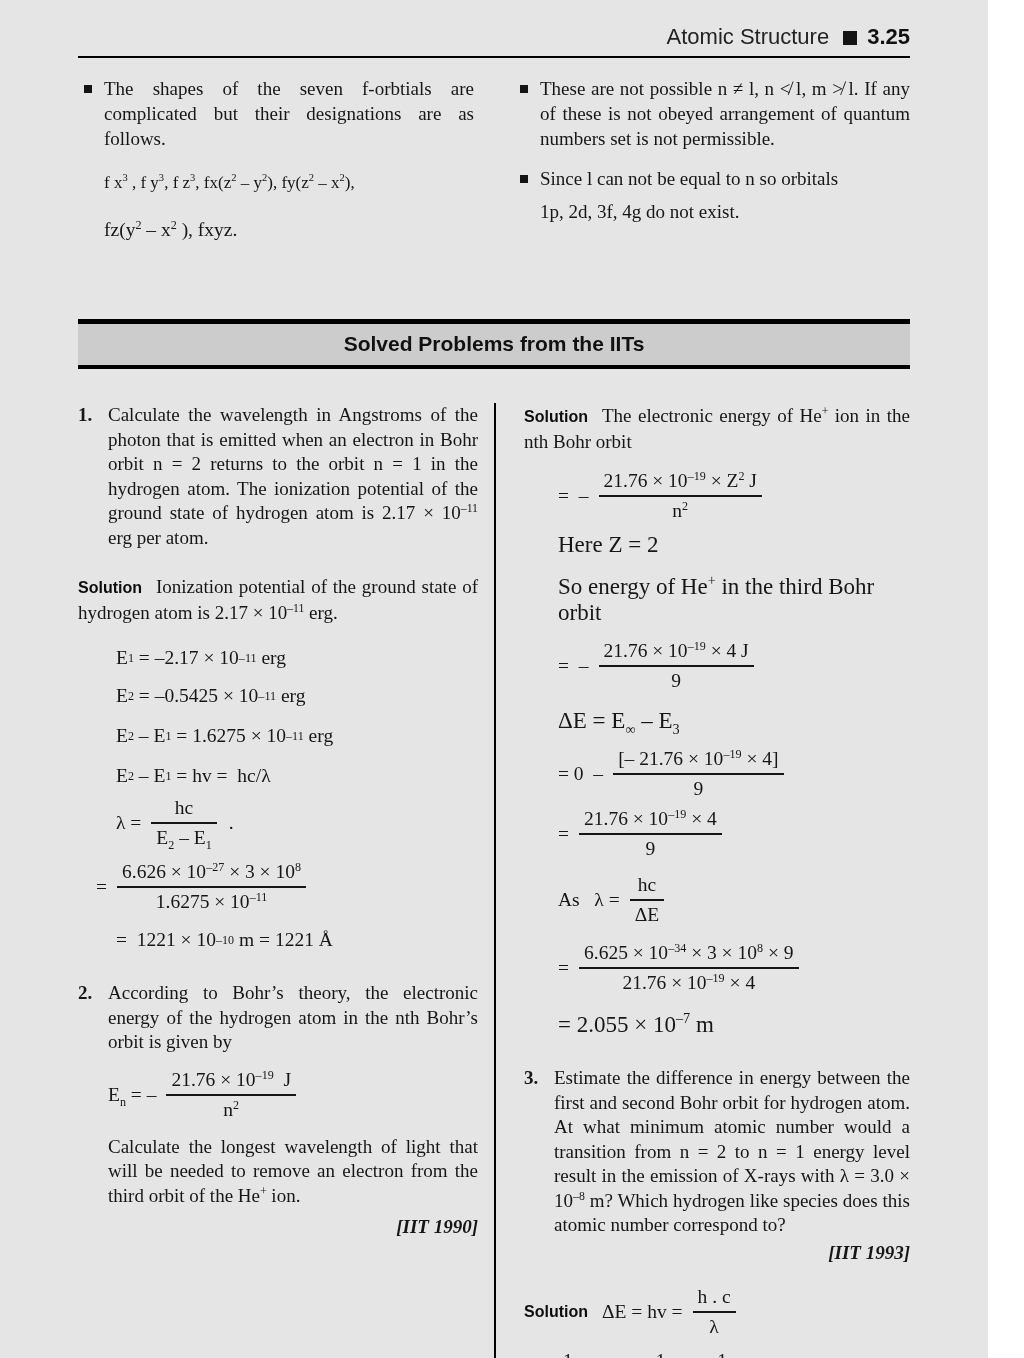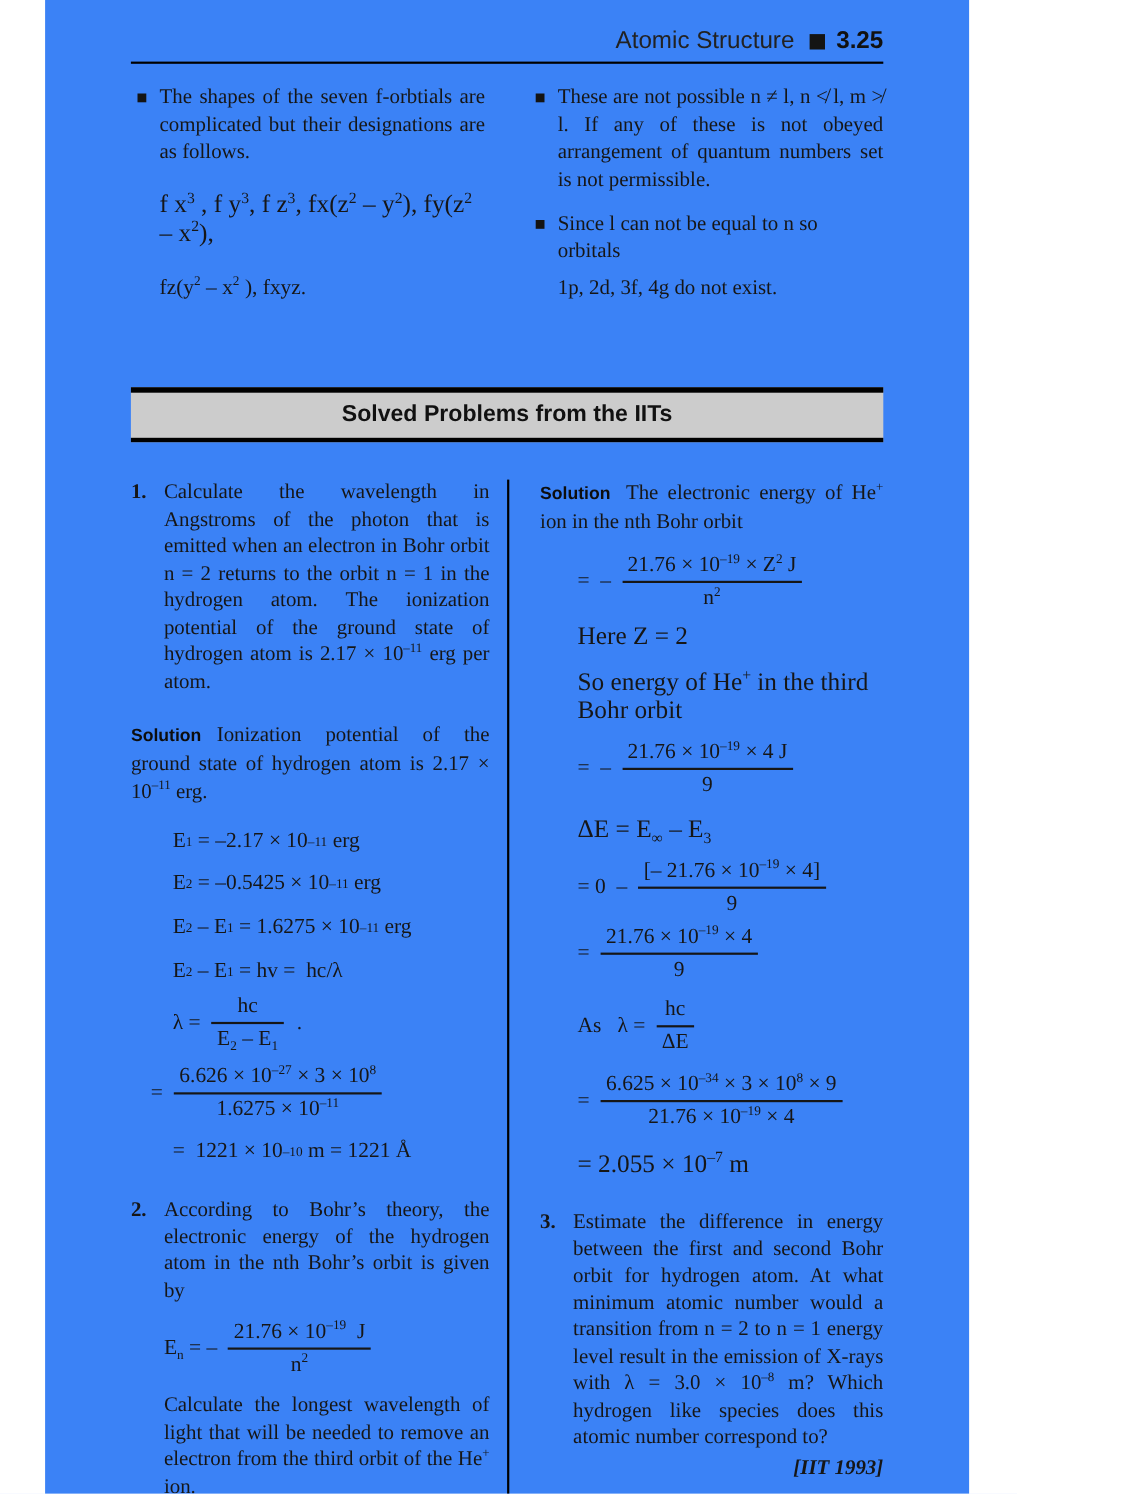--- a/index.html
+++ b/index.html
@@ -1,44 +1,43 @@
 <!DOCTYPE html>
 <html><head>
 <meta charset="utf-8">
 <style>
   * { margin:0; padding:0; box-sizing:border-box; }
   html,body { background:#ffffff; }
   .page {
-    width:840px; height:1358px; overflow:hidden;
-    background:#3b82f6; color:#161616;
+    width:988px; height:1358px; overflow:hidden;
+    background:#e5e5e5; color:#161616;
     padding:24px 78px 10px 78px;
     font-family:"Liberation Serif", serif;
     position:relative;
-    margin-left:41px;
   }
   
   .pagehead {
     display:flex; justify-content:flex-end; align-items:center;
     font-family:"Liberation Sans", sans-serif;
     font-size:22px; color:#222; padding-bottom:6px;
   }
   .sq { width:14px; height:14px; background:#141414; display:inline-block; margin:2px 10px 0 14px; }
   .ph-num { font-weight:700; color:#111; }
   .rule { border-top:2px solid #000; }
 
   
   .notes {
     display:grid; grid-template-columns:1fr 1fr; column-gap:40px;
     margin-top:18px;
   }
   .bullet-item { display:flex; }
   .bsq { width:8px; height:8px; background:#141414; flex:none; margin:9px 12px 0 6px; }
   .btext { font-size:19px; line-height:25px; }
   .just { text-align:justify; }
-  .formula { font-size:23px; margin:22px 0 0 26px; }
+  .formula { font-size:17px; margin:22px 0 0 26px; }
   .formula2 { font-size:19.5px; margin:26px 0 0 26px; }
   .mt { margin-top:15px; }
   .mt8 { margin-top:8px; }
 
   
   .banner {
     margin-top:78px;
     background:#cccccc;
     border-top:5px solid #000; border-bottom:4px solid #000;
     text-align:center;

